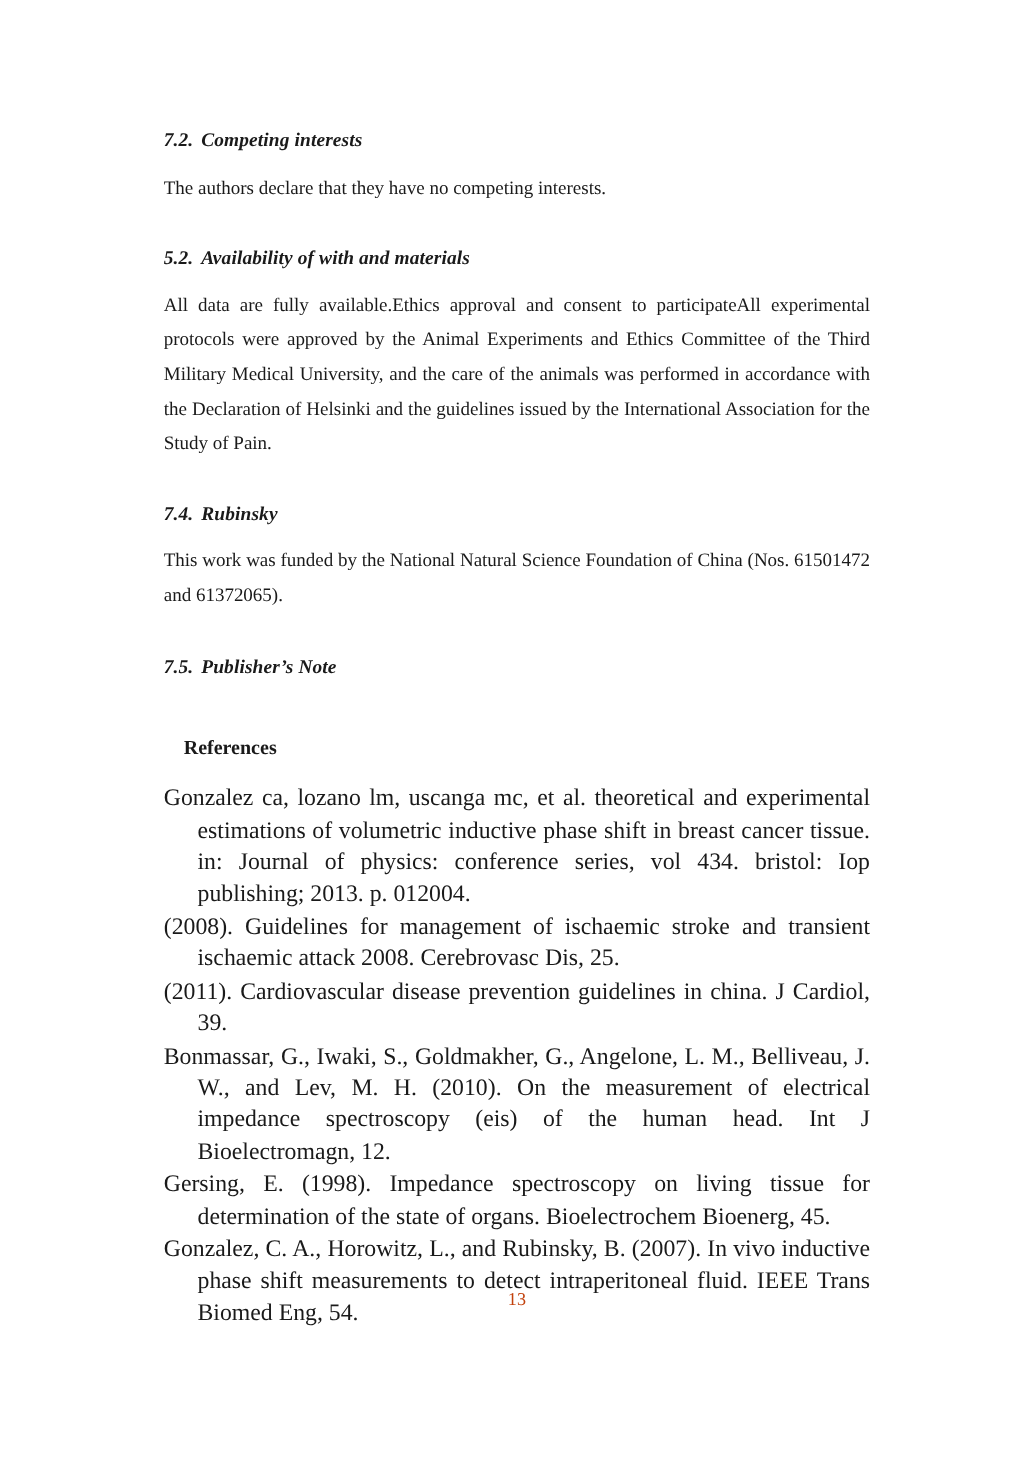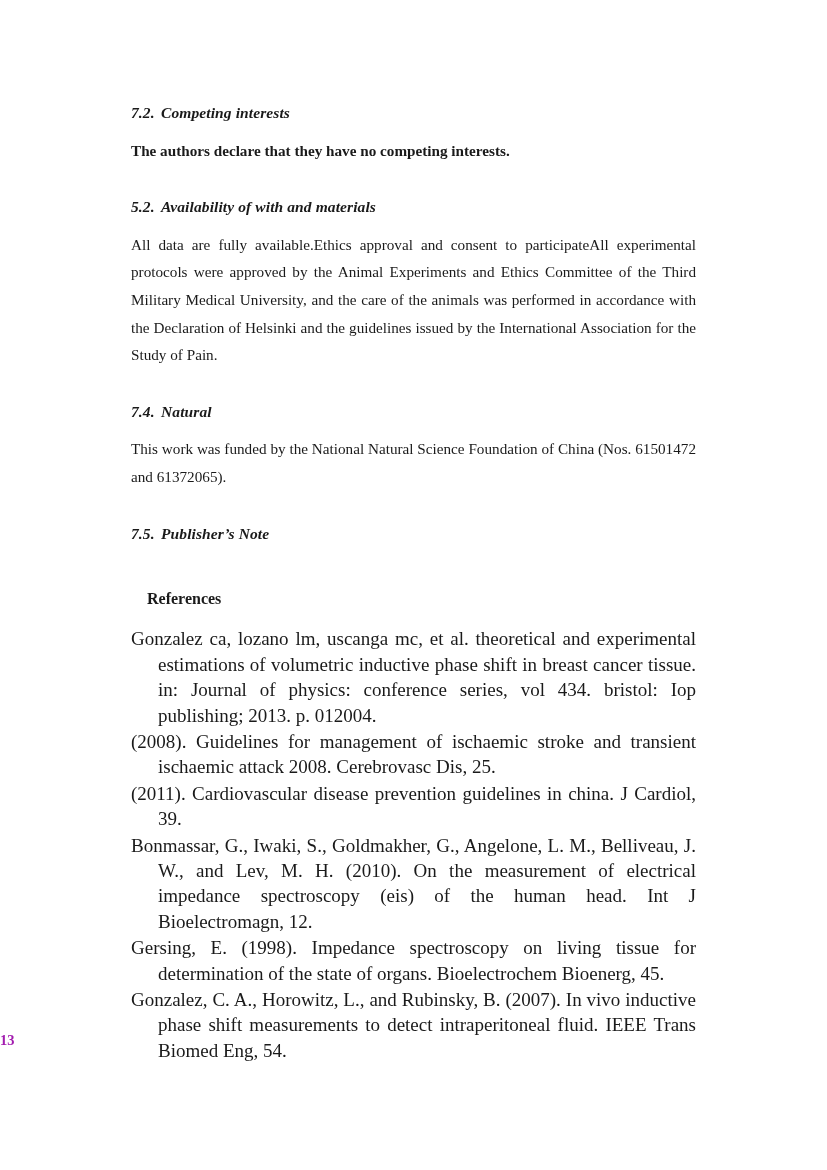--- a/index.html
+++ b/index.html
@@ -48,21 +48,21 @@
 
   
   .body-par {
     font-size: 15.2px;
     line-height: 27.6px;
     text-align: justify;
     text-justify: inter-word;
     margin: 14px 0 0 0;
     hyphens: manual;
   }
-  .body-par.nojust { text-align: left; font-weight: bold; }
+  .body-par.nojust { text-align: left; }
 
   
   .refs-heading {
     font-weight: bold;
     font-style: normal;
     font-size: 16px;
     margin: 16px;
     line-height: 1.2;
   }
   .refs-heading-wrap { margin-top: 46px; }
@@ -84,24 +84,23 @@
   }
   .ref-item i, .ref-item .ital {
   }
 
   
   .folio {
     position: absolute;
     left: 0;
     top: 1032px;
     width: 827px;
-    text-align: left;
+    text-align: center;
     font-size: 14.5px;
-    color: #a21caf;
-    font-weight: bold;
+    color: #c2410c;
   }
 </style>
 </head>
 <body>
 
 <div class="page">
   <div class="content">
 
     <div class="sec-block">
       <p class="section-heading">
@@ -112,21 +111,21 @@
 
     <div class="sec-block gap-top">
       <p class="section-heading">
         <span class="num">5.2.</span><span>Availability of with and materials</span>
       </p>
       <p class="body-par">All data are fully available.Ethics approval and consent to participateAll experimental protocols were approved by the Animal Experiments and Ethics Committee of the Third Military Medical University, and the care of the animals was performed in accordance with the Declaration of Helsinki and the guidelines issued by the International Association for the Study of Pain.</p>
     </div>
 
     <div class="sec-block gap-top">
       <p class="section-heading">
-        <span class="num">7.4.</span><span>Natural</span>
+        <span class="num">7.4.</span><span>Rubinsky</span>
       </p>
       <p class="body-par">This work was funded by the National Natural Science Foundation of China (Nos. 61501472 and 61372065).</p>
     </div>
 
     <div class="sec-block gap-top">
       <p class="section-heading">
         <span class="num">7.5.</span><span>Publisher’s Note</span>
       </p>
     </div>
 

